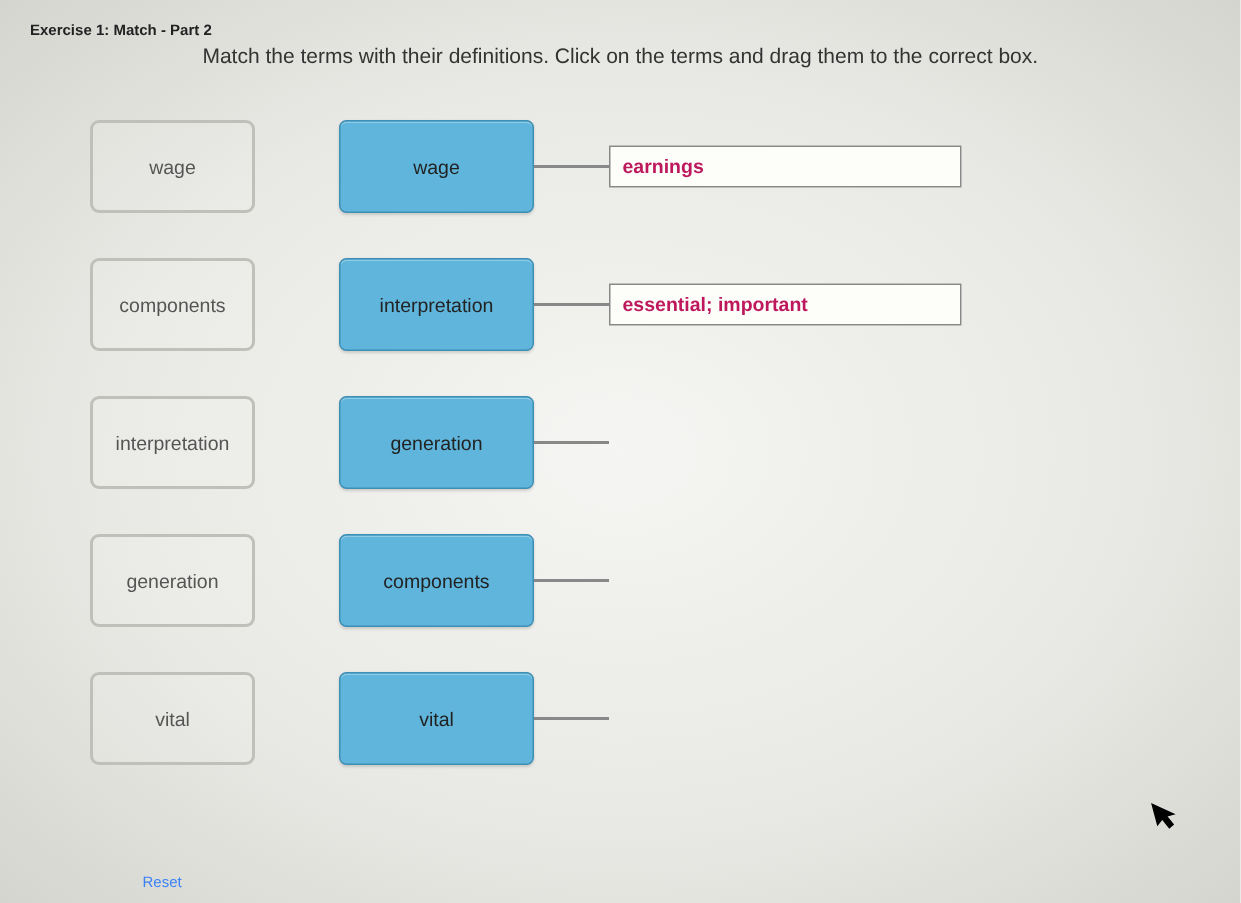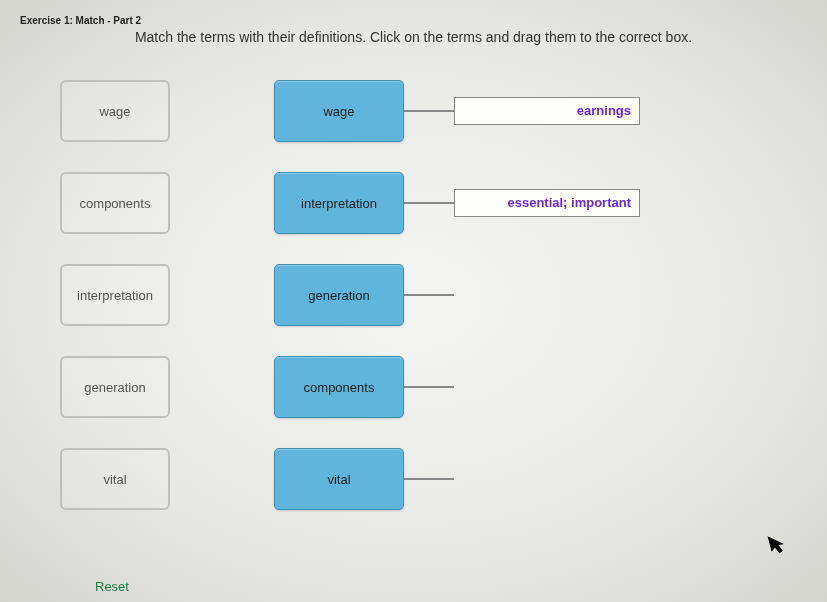--- a/index.html
+++ b/index.html
@@ -25,21 +25,21 @@
       color: #222;
       margin-bottom: 3px;
     }
     .instructions {
       font-size: 14px;
       color: #333;
       text-align: center;
     }
     .content {
       display: flex;
-      gap: 104px;
+      gap: 56px;
       padding-left: 40px;
       padding-top: 10px;
     }
     .source-column {
       display: flex;
       flex-direction: column;
       gap: 30px;
     }
     .source-slot {
       width: 110px;
@@ -77,40 +77,40 @@
       box-shadow: inset 0 1px 0 rgba(255,255,255,0.3), 0 1px 2px rgba(0,0,0,0.15);
       cursor: move;
     }
     .connector {
       width: 50px;
       height: 2px;
       background: #888;
       flex-shrink: 0;
     }
     .definition-box {
-      width: 186px;
+      width: 235px;
       min-height: 28px;
       background: #fdfdf9;
       border: 1px solid #888;
       display: flex;
       align-items: center;
-      justify-content: flex-end;
+      justify-content: flex-start;
       font-size: 13px;
       font-weight: bold;
-      color: #6d28d9;
+      color: #be185d;
       padding: 4px 8px;
       text-align: center;
       line-height: 1.3;
     }
     .reset-btn {
       position: absolute;
       bottom: 8px;
       left: 95px;
-      font-size: 13px;
-      color: #15803d;
+      font-size: 10px;
+      color: #3b82f6;
       cursor: pointer;
       background: none;
       border: none;
       font-family: inherit;
     }
     .cursor-icon {
       position: absolute;
       bottom: 42px;
       right: 40px;
       font-size: 20px;

